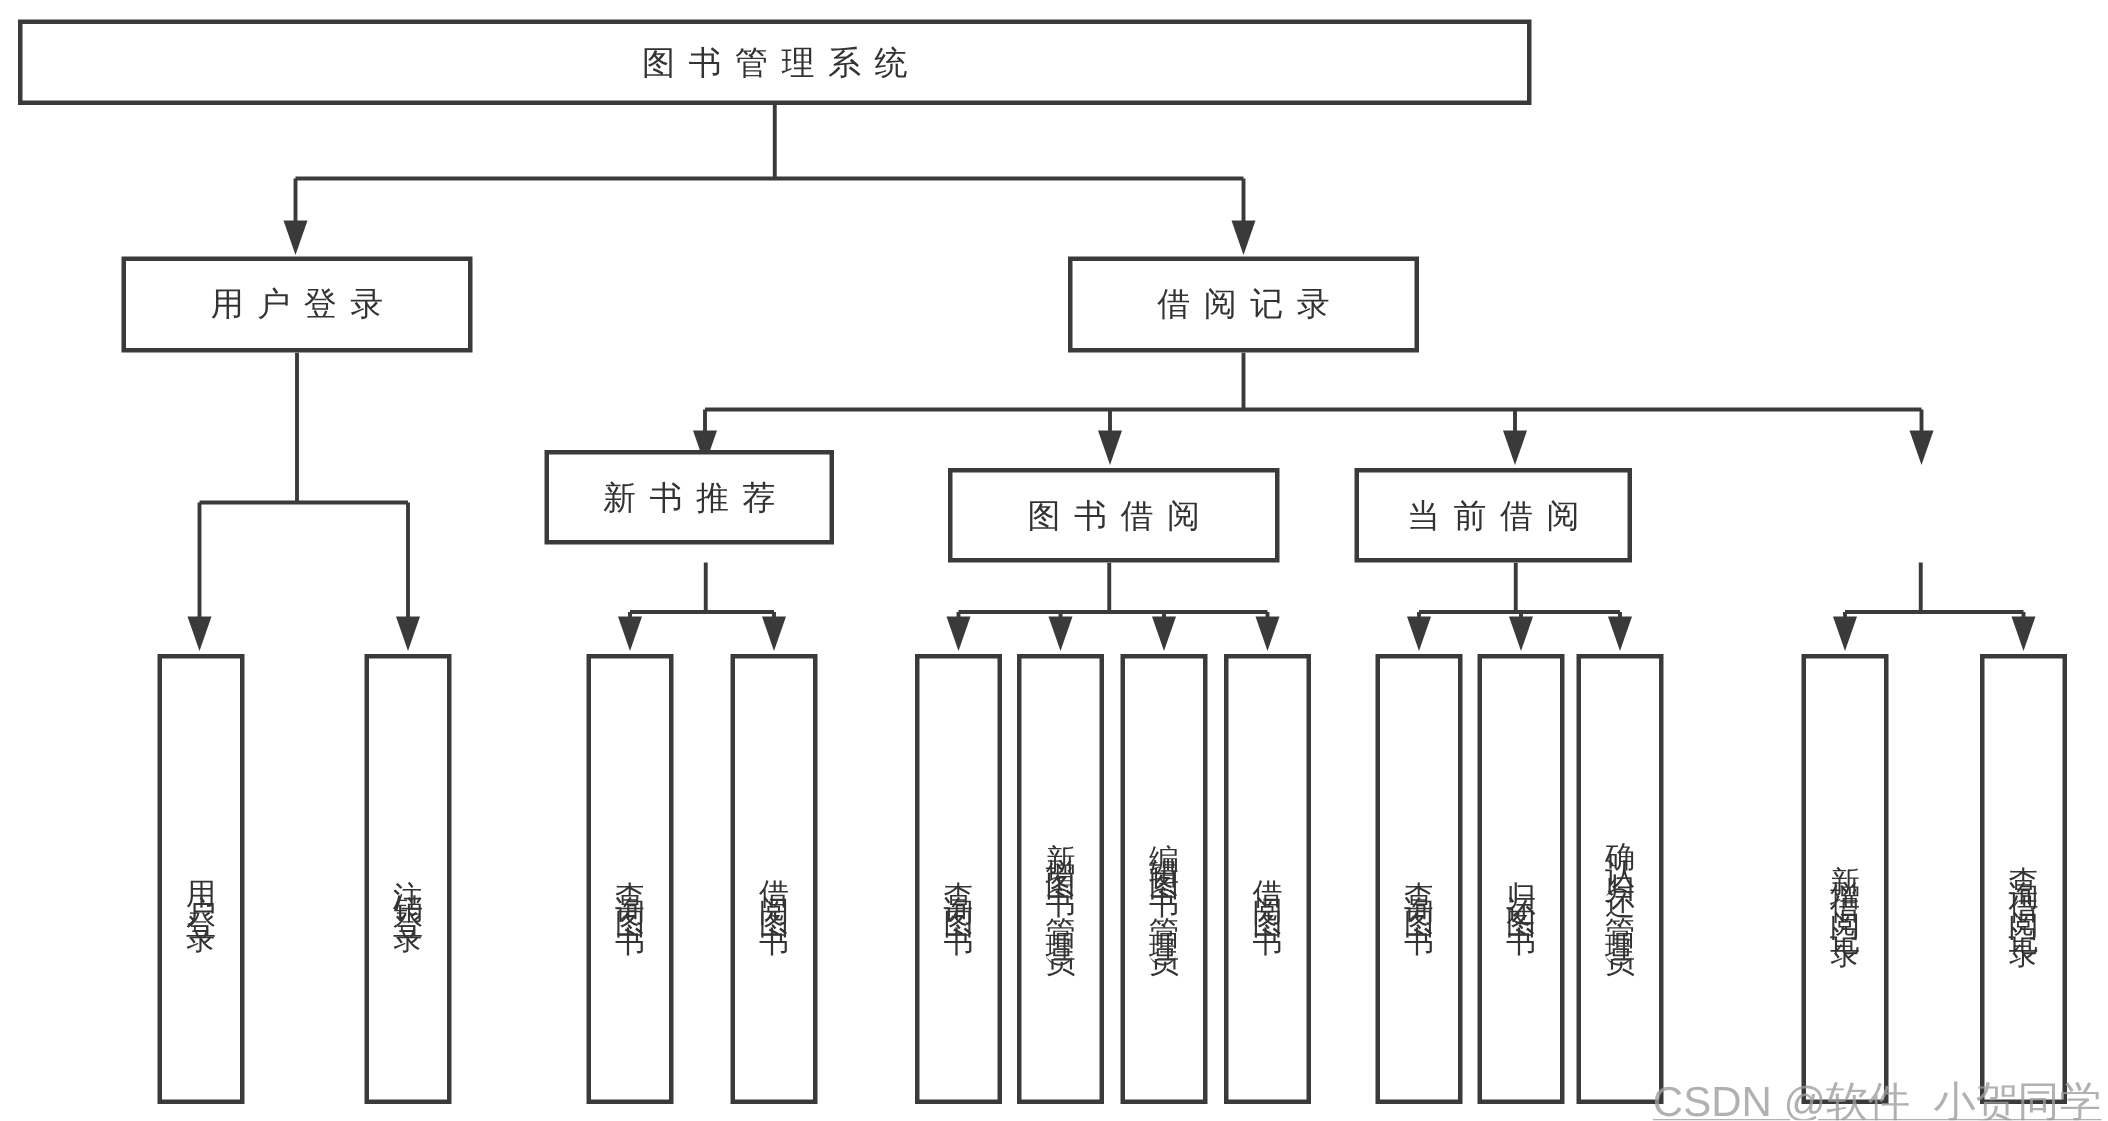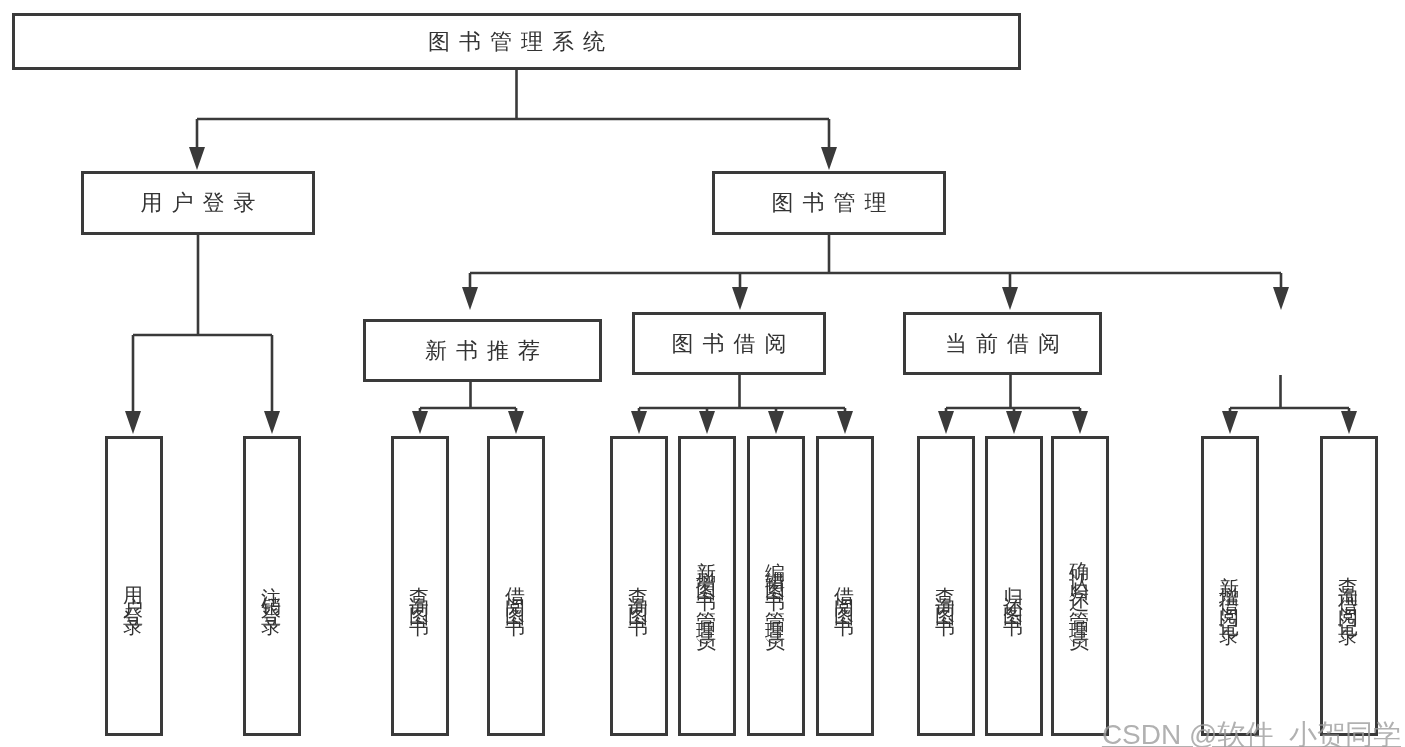--- a/index.html
+++ b/index.html
@@ -92,30 +92,30 @@
   </svg>
 
   <div class="node" style="left:12px;top:13px;width:1009px;height:57px;">
     <span class="h-lbl">图书管理系统</span>
   </div>
 
   <div class="node" style="left:81px;top:171px;width:234px;height:64px;">
     <span class="h-lbl">用户登录</span>
   </div>
   <div class="node" style="left:712px;top:171px;width:234px;height:64px;">
-    <span class="h-lbl">图书管理</span>
+    <span class="h-lbl">借阅记录</span>
   </div>
 
-  <div class="node" style="left:363px;top:319px;width:239px;height:63px;">
+  <div class="node" style="left:363px;top:300px;width:193px;height:63px;">
     <span class="h-lbl">新书推荐</span>
   </div>
-  <div class="node" style="left:632px;top:312px;width:194px;height:63px;">
+  <div class="node" style="left:632px;top:312px;width:221px;height:63px;">
     <span class="h-lbl">图书借阅</span>
   </div>
-  <div class="node" style="left:903px;top:312px;width:199px;height:63px;text-align:center;">
+  <div class="node" style="left:903px;top:312px;width:185px;height:63px;text-align:center;">
     <span class="h-lbl">当前借阅</span>
   </div>
 
   <div class="node leaf" style="left:105px;top:436px;width:58px;height:300px;">
     <span class="v-lbl">用户登录</span>
   </div>
   <div class="node leaf" style="left:243px;top:436px;width:58px;height:300px;">
     <span class="v-lbl">注销登录</span>
   </div>
 

